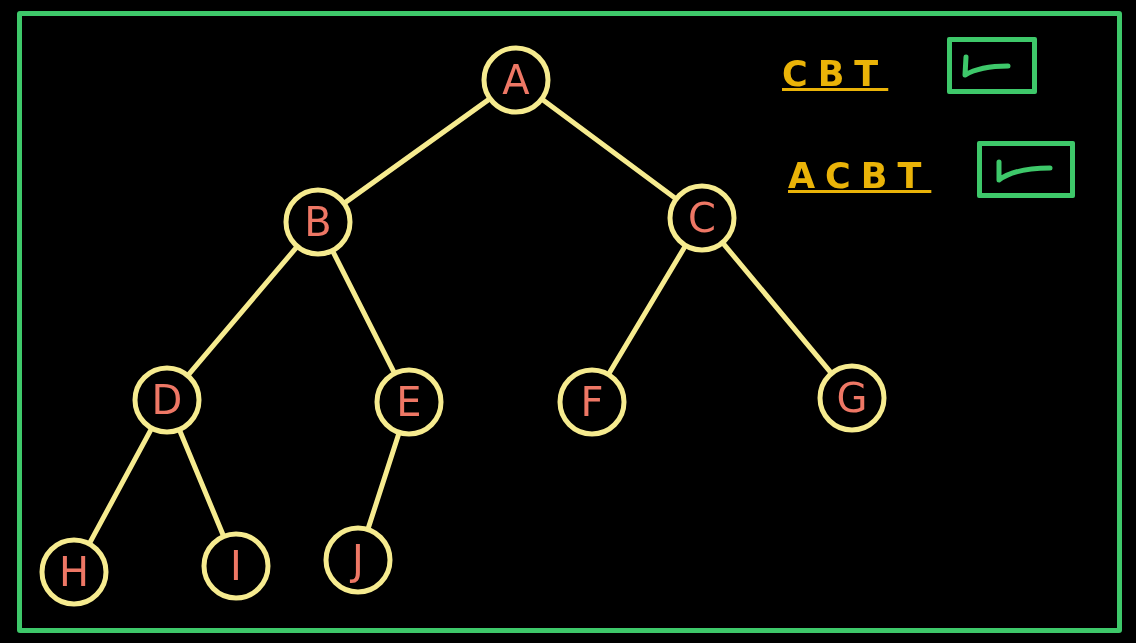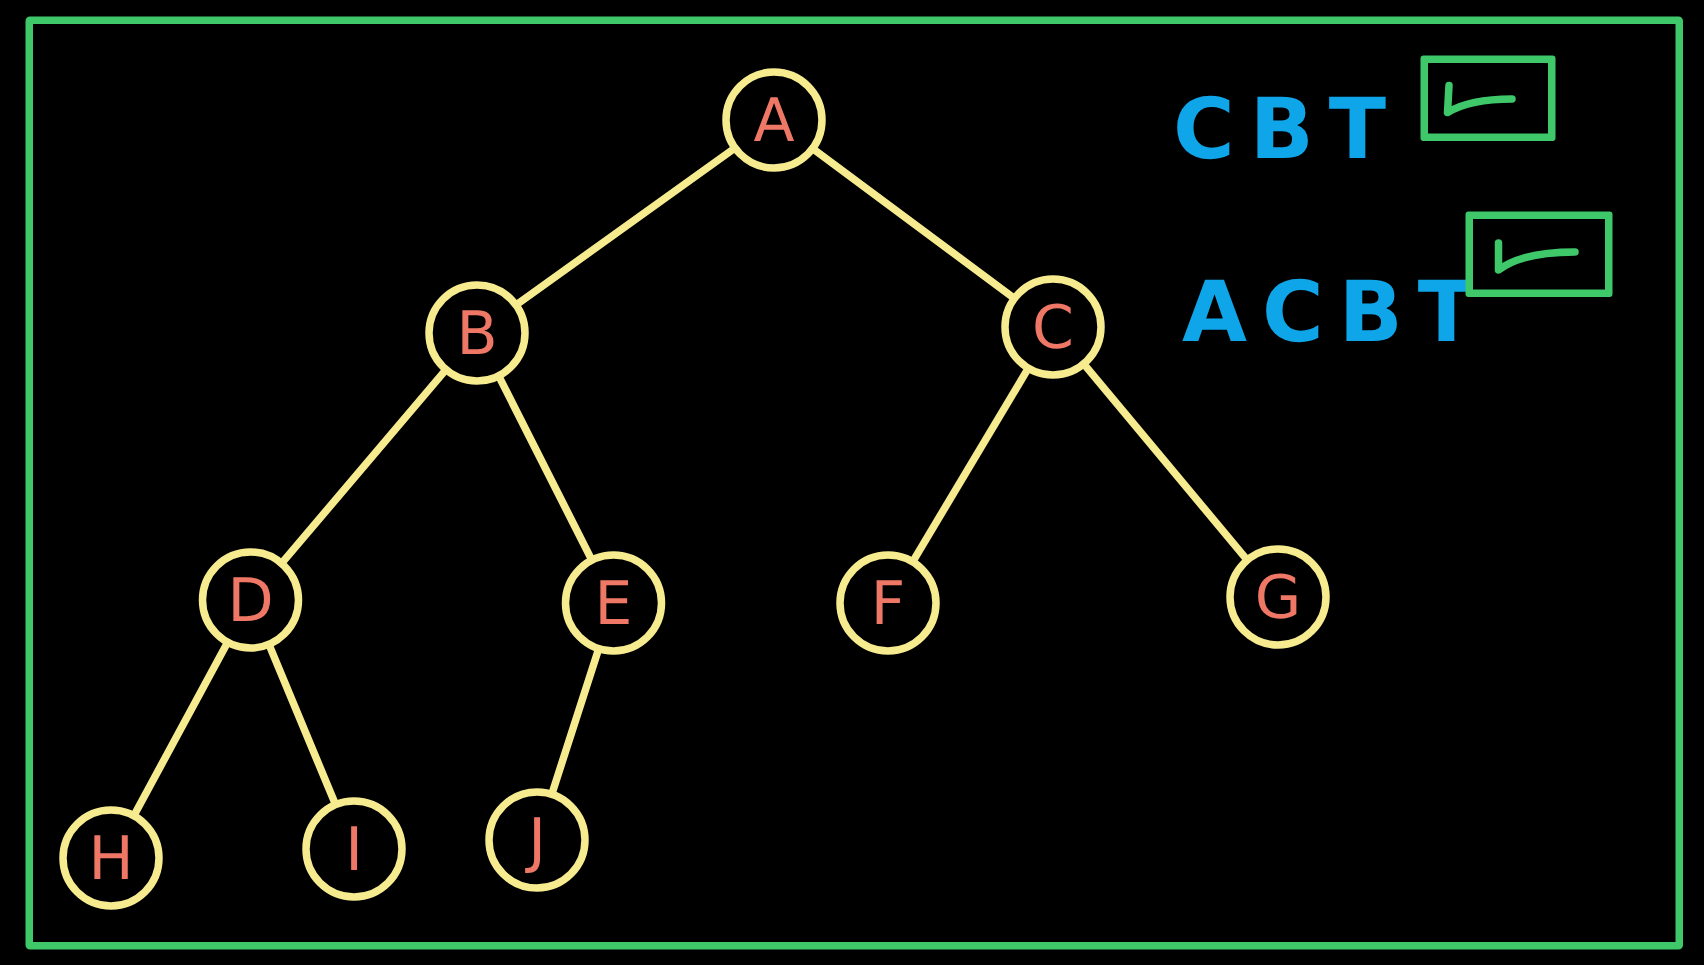--- a/index.html
+++ b/index.html
@@ -6,22 +6,22 @@
     body { width: 1136px; height: 643px; overflow: hidden; position: relative; font-family: "DejaVu Sans", sans-serif; }
     .frame {
       position: absolute; left: 17px; top: 11px; width: 1095px; height: 612px;
       border: 5px solid #3ec86a; border-radius: 3px; background: #000;
     }
     svg.tree { position: absolute; left: 0; top: 0; }
     .node-label {
       font-family: "DejaVu Sans", sans-serif; font-size: 40px; fill: #ee7765;
     }
     .legend-text {
-      position: absolute; color: #0ea5e9; font-family: "DejaVu Sans", sans-serif;
-      font-size: 56px; letter-spacing: 10px; font-weight: bold;
+      position: absolute; color: #eab308; font-family: "DejaVu Sans", sans-serif;
+      font-size: 35px; letter-spacing: 10px; font-weight: bold; text-decoration: underline;
     }
     .check-box {
       position: absolute; border: 5px solid #3ec86a; border-radius: 2px; background: #000;
     }
     .check-box svg { position: absolute; left: 0; top: 0; }
   </style>
 </head>
 <body>
 
 <div class="frame"></div>
@@ -82,18 +82,18 @@
   </g>
 </svg>
 
 <div class="legend-text" style="left:782px; top:54px;">CBT</div>
 <div class="check-box" style="left:947px; top:37px; width:80px; height:47px;">
   <svg width="80" height="47">
     <path d="M14 15 L13 33 Q28 24 56 24" stroke="#3ec86a" stroke-width="5" fill="none" stroke-linecap="round" stroke-linejoin="round"></path>
   </svg>
 </div>
 
-<div class="legend-text" style="left:788px; top:156px;margin-top:20px;">ACBT</div>
+<div class="legend-text" style="left:788px; top:156px;">ACBT</div>
 <div class="check-box" style="left:977px; top:141px; width:88px; height:47px;">
   <svg width="88" height="47">
     <path d="M17 16 L17 34 Q33 22 68 22" stroke="#3ec86a" stroke-width="5" fill="none" stroke-linecap="round" stroke-linejoin="round"></path>
   </svg>
 </div>
 
 </body></html>

